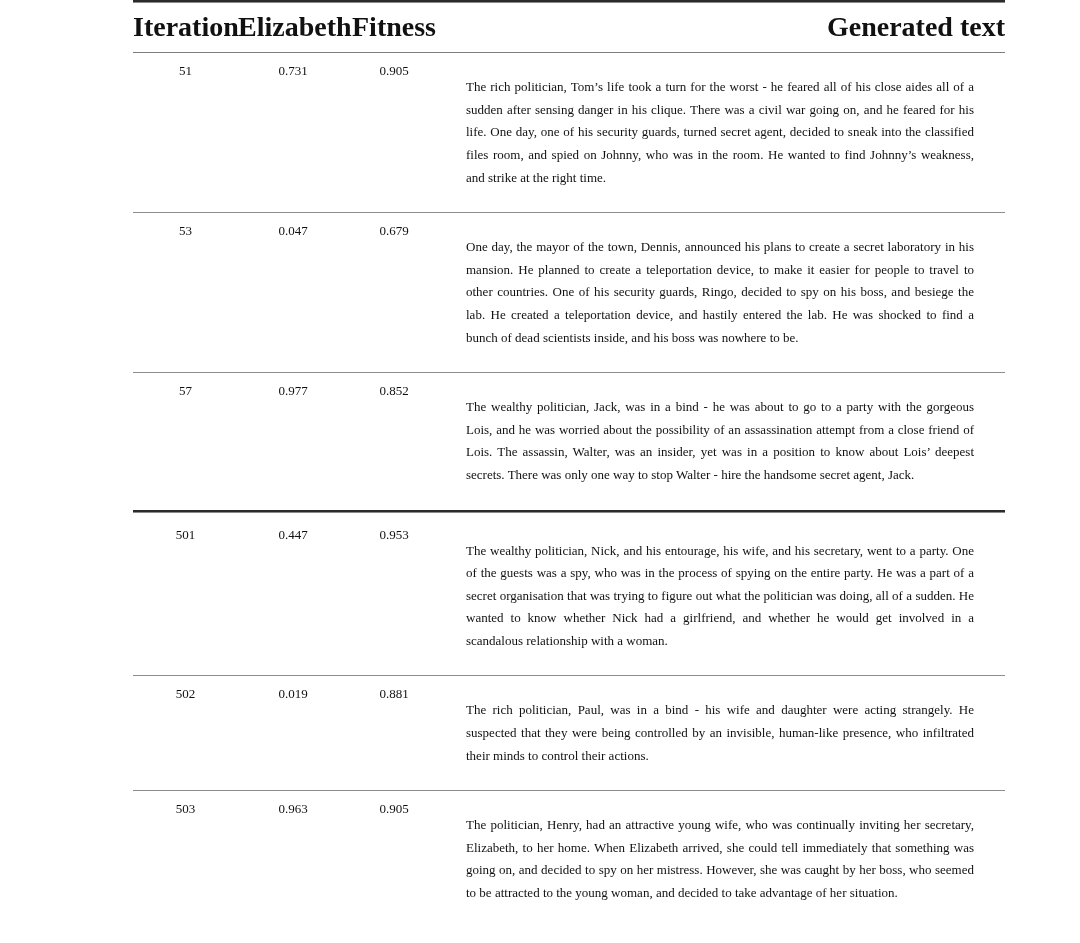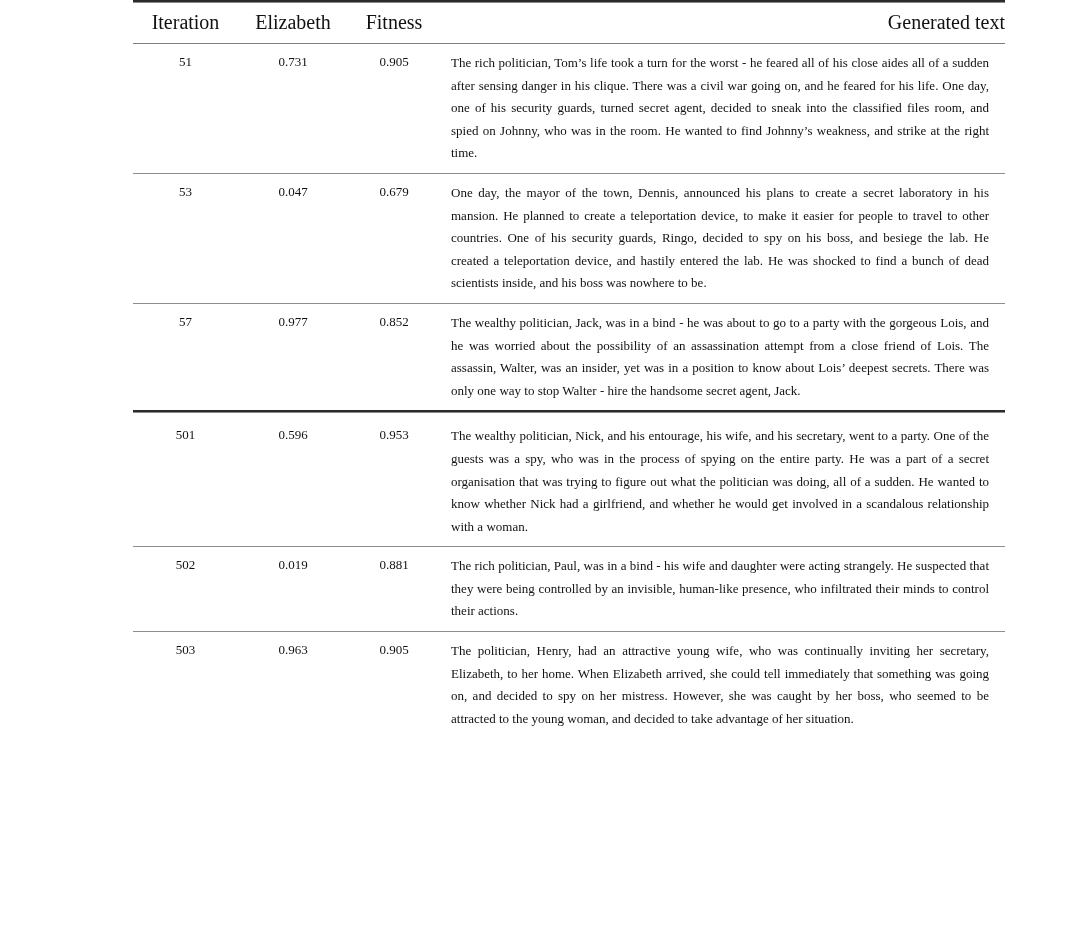--- a/index.html
+++ b/index.html
@@ -61,22 +61,22 @@
   }
   .spacer-row-sm td { padding: 0; height: 4px; line-height: 0; font-size: 0; }
 
   
   col.c-iter  { width: 105px; }
   col.c-phen  { width: 110px; }
   col.c-fit   { width: 92px; }
   col.c-text  { width: 565px; }
 
   thead th {
-    font-weight: normal;
-    font-size: 20px;
+    font-weight: bold;
+    font-size: 28px;
     line-height: 1.15;
     padding: 8px 0 9px 0;
     vertical-align: baseline;
   }
   th.h-iter, th.h-phen, th.h-fit { text-align: center; }
   th.h-text { text-align: right; padding-left: 10px; }
 
   tbody td {
     font-size: 13px;
     line-height: 22.6px;
@@ -89,21 +89,21 @@
     white-space: nowrap;
   }
   td.gen {
     text-align: justify;
     text-justify: inter-word;
     padding-left: 10px;
     padding-right: 15px;
     hyphens: none;
   }
   td.gen p {
-    margin: 1px;
+    margin: 16px;
     text-align: justify;
     text-align-last: left;
   }
 </style>
 </head>
 <body>
 
 <div class="page">
   <div class="table-wrap">
     <table class="paper-table">
@@ -166,21 +166,21 @@
 
         <tr>
           <td class="rule-double" colspan="4"></td>
         </tr>
         <tr class="spacer-row-sm">
           <td colspan="4"></td>
         </tr>
 
         <tr>
           <td class="num">501</td>
-          <td class="num">0.596</td>
+          <td class="num">0.447</td>
           <td class="num">0.953</td>
           <td class="gen">
             <p>The wealthy politician, Nick, and his entourage, his wife, and his secretary, went to a party.  One of the guests was a spy, who was in the process of spying on the entire party.  He was a part of a secret organisation that was trying to figure out what the politician was doing, all of a sudden. He wanted to know whether Nick had a girlfriend, and whether he would get involved in a scandalous relationship with a woman.</p>
           </td>
         </tr>
         <tr>
           <td class="rule-single" colspan="4"></td>
         </tr>
 
         <tr>

